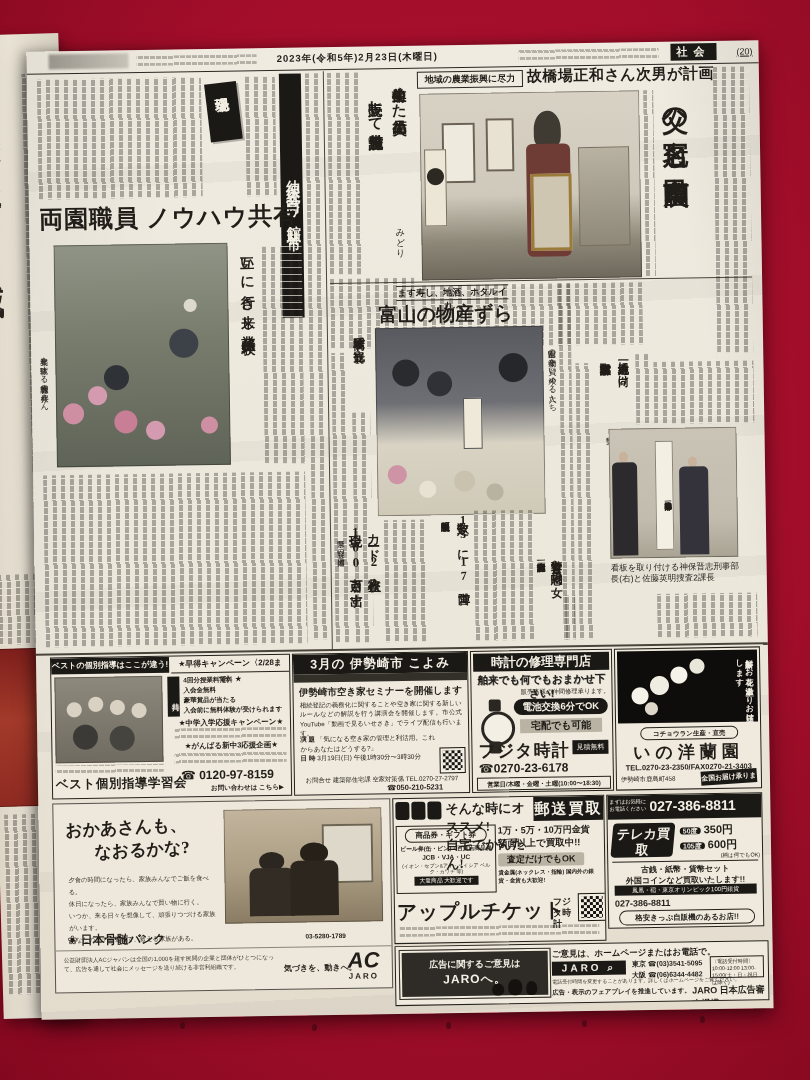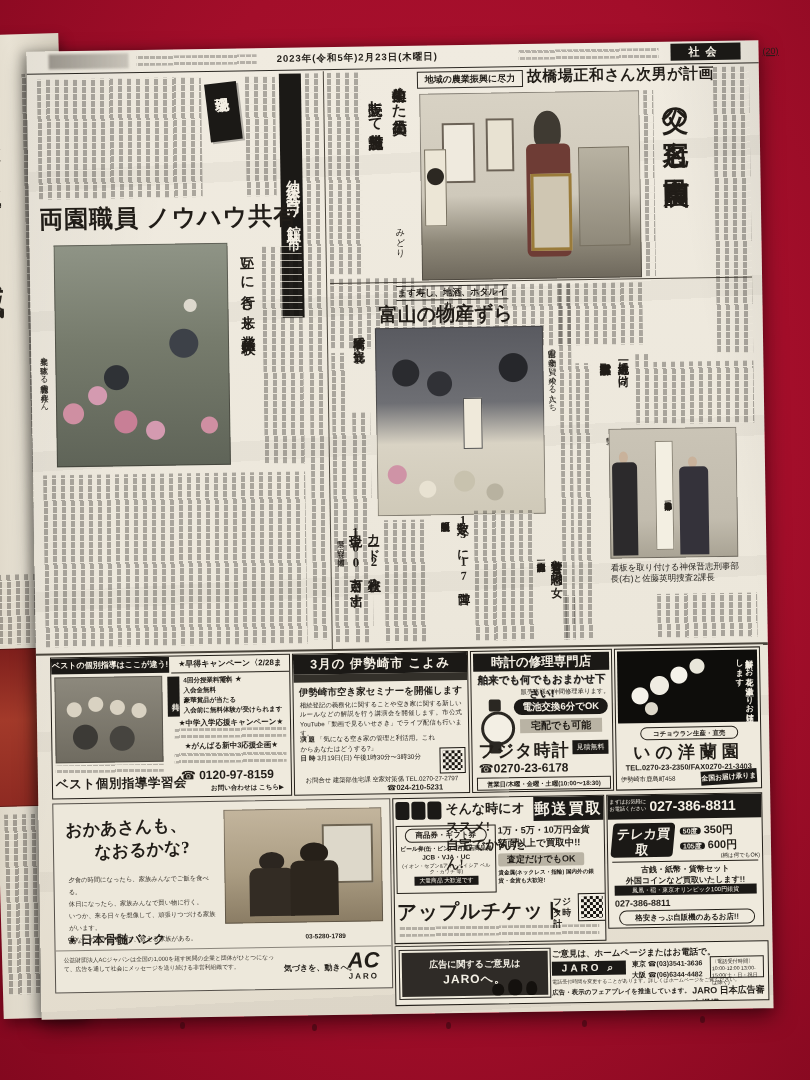--- a/index.html
+++ b/index.html
@@ -54,22 +54,22 @@
     <div class="abs fill-text" style="left:6px;top:780px;width:66px;height:180px;"></div>
   </div>
 
   <div class="main-page">
 
     <div class="abs" style="left:0;top:0;width:732px;height:22px;border-bottom:1.5px solid #2a2722;">
       <div class="abs" style="left:22px;top:3px;width:80px;height:15px;background:linear-gradient(90deg,rgba(60,55,48,.45),rgba(60,55,48,.2));filter:blur(1px);"></div>
       <div class="abs fill-h" style="left:110px;top:6px;width:120px;height:10px;"></div>
       <div class="abs" style="left:250px;top:5px;width:230px;font-size:9.5px;font-weight:bold;letter-spacing:1px;">2023年(令和5年)2月23日(木曜日)</div>
       <div class="abs fill-h" style="left:492px;top:6px;width:140px;height:10px;"></div>
-      <div class="abs blackbox" style="left:644px;top:2px;width:70px;height:17px;font-size:11px;font-weight:bold;text-align:center;letter-spacing:6px;line-height:17px;">社会</div>
-      <div class="abs" style="left:736px;top:6px;font-size:9px;text-decoration:underline;">(20)</div>
+      <div class="abs blackbox" style="left:644px;top:2px;width:46px;height:17px;font-size:11px;font-weight:bold;text-align:center;letter-spacing:6px;line-height:17px;">社会</div>
+      <div class="abs" style="left:710px;top:6px;font-size:9px;text-decoration:underline;">(20)</div>
     </div>
 
     <div class="rule" style="left:296px;top:24px;width:1px;height:578px;"></div>
     <div class="rule" style="left:0;top:602px;width:732px;height:1.5px;"></div>
     <div class="rule" style="left:300px;top:236px;width:422px;height:1px;"></div>
 
     <div class="abs fill-text" style="left:10px;top:28px;width:164px;height:120px;"></div>
     <div class="abs blackbox" style="left:180px;top:34px;width:32px;height:58px;transform:rotate(-6deg);box-shadow:2px 2px 0 rgba(0,0,0,.25);">
       <span class="vtext" style="display:block;margin:4px auto 0;font-size:14px;font-weight:bold;line-height:1;">現場発</span>
     </div>
@@ -203,21 +203,21 @@
       <div class="abs" style="left:6px;top:80px;width:136px;font-size:6.5px;line-height:1.5;">
         <span style="font-weight:bold;">演 題</span>
         <span>「気になる空き家の管理と利活用。これからあなたはどうする?」</span>
       </div>
       <div class="abs" style="left:6px;top:100px;width:136px;font-size:6.5px;">
         <span style="font-weight:bold;">日 時</span>
         <span>3月19日(日) 午後1時30分〜3時30分</span>
       </div>
       <div class="abs qr" style="left:146px;top:96px;width:20px;height:20px;"></div>
       <div class="abs" style="left:4px;top:122px;width:166px;font-size:6.3px;text-align:center;">お問合せ 建築部住宅課 空家対策係 TEL.0270-27-2797</div>
-      <div class="abs" style="left:92px;top:130px;font-size:7.5px;font-weight:bold;">☎024-210-5231</div>
+      <div class="abs" style="left:92px;top:130px;font-size:7.5px;font-weight:bold;">☎050-210-5231</div>
     </div>
 
     <div class="adbox" style="left:434px;top:606px;width:140px;height:140px;">
       <div class="abs blackbox" style="left:2px;top:2px;width:136px;height:18px;font-size:12.5px;font-weight:900;text-align:center;line-height:18px;">時計の修理専門店</div>
       <div class="abs" style="left:2px;top:22px;width:136px;font-size:10.5px;font-weight:900;text-align:center;text-shadow:0.6px 0.6px 0 #888;">舶来でも何でもおまかせ下さい!</div>
       <div class="abs" style="left:36px;top:37px;width:102px;font-size:6.3px;text-align:right;">販売店様の仲間修理承ります。</div>
       <div class="abs" style="left:8px;top:48px;width:30px;height:54px;">
         <div class="abs" style="left:9px;top:0;width:12px;height:12px;background:#2a2722;border-radius:2px;"></div>
         <div class="abs" style="left:1px;top:12px;width:28px;height:28px;border:3px solid #2a2722;border-radius:50%;background:#f3efe4;"></div>
         <div class="abs" style="left:9px;top:42px;width:12px;height:12px;background:#2a2722;border-radius:2px;"></div>
@@ -328,21 +328,21 @@
       <div class="abs" style="left:4px;top:4px;width:146px;height:44px;background:#2f2b27;border:2px solid #f0ebdd;outline:1px solid #2f2b27;color:#f3efe4;text-align:center;">
         <div style="font-size:9px;font-weight:bold;margin-top:6px;">広告に関するご意見は</div>
         <div style="font-size:12px;font-weight:900;letter-spacing:1px;">JAROへ。</div>
       </div>
       <div class="abs" style="left:96px;top:38px;width:12px;height:12px;background:#14110e;border-radius:50% 50% 40% 40%;"></div>
       <div class="abs" style="left:112px;top:34px;width:14px;height:16px;background:#14110e;border-radius:45% 45% 40% 40%;"></div>
       <div class="abs" style="left:130px;top:36px;width:11px;height:14px;background:#14110e;border-radius:50% 50% 40% 40%;"></div>
       <div class="abs" style="left:156px;top:4px;font-size:8.5px;font-weight:900;">ご意見は、ホームページまたはお電話で。</div>
       <div class="abs blackbox" style="left:156px;top:17px;width:74px;height:14px;font-size:10px;font-weight:900;text-align:center;line-height:14px;letter-spacing:3px;"><span>JARO</span> <span>⌕</span></div>
       <div class="abs" style="left:236px;top:16px;font-size:7px;font-weight:900;line-height:1.5;">
-        <div>東京 ☎(03)3541-3636</div>
+        <div>東京 ☎(03)3541-5095</div>
         <div>大阪 ☎(06)6344-4482</div>
       </div>
       <div class="abs" style="left:314px;top:14px;width:54px;height:22px;border:1px solid #24201a;font-size:5.2px;line-height:1.35;padding:1px;box-sizing:border-box;">〈電話受付時間〉10:00-12:00 13:00-15:00(土・日・祝日は除く)</div>
       <div class="abs" style="left:156px;top:34px;width:212px;font-size:5px;color:#3a352e;">電話受付時間を変更することがあります。詳しくはホームページをご覧ください。</div>
       <div class="abs" style="left:156px;top:44px;font-size:6.5px;font-weight:bold;">広告・表示のフェアプレイを推進しています。</div>
       <div class="abs" style="left:296px;top:42px;font-size:9px;font-weight:900;">JARO 日本広告審査機構</div>
     </div>
 
   </div>
 

